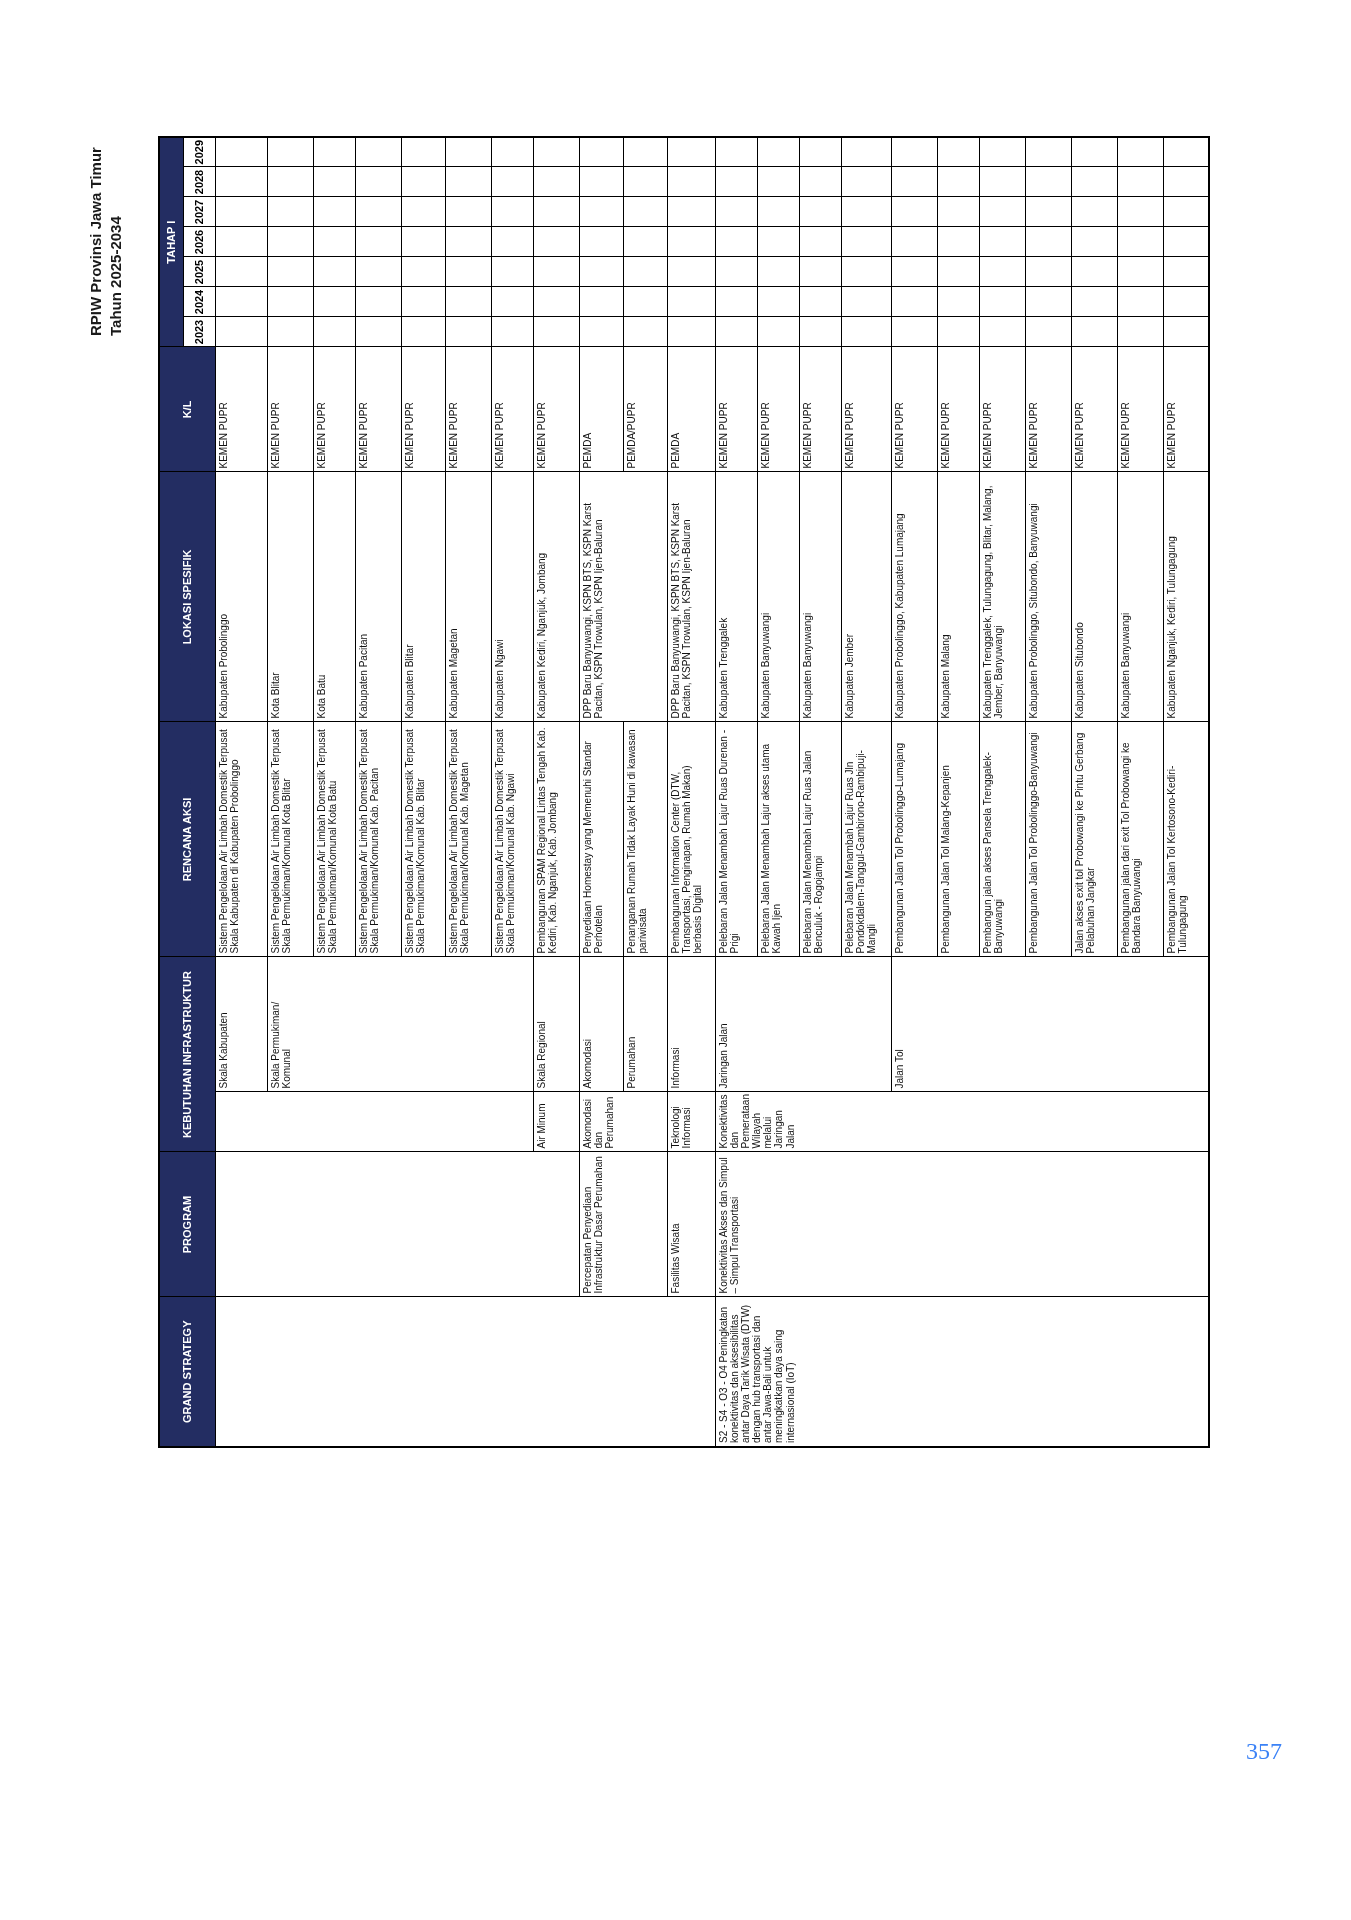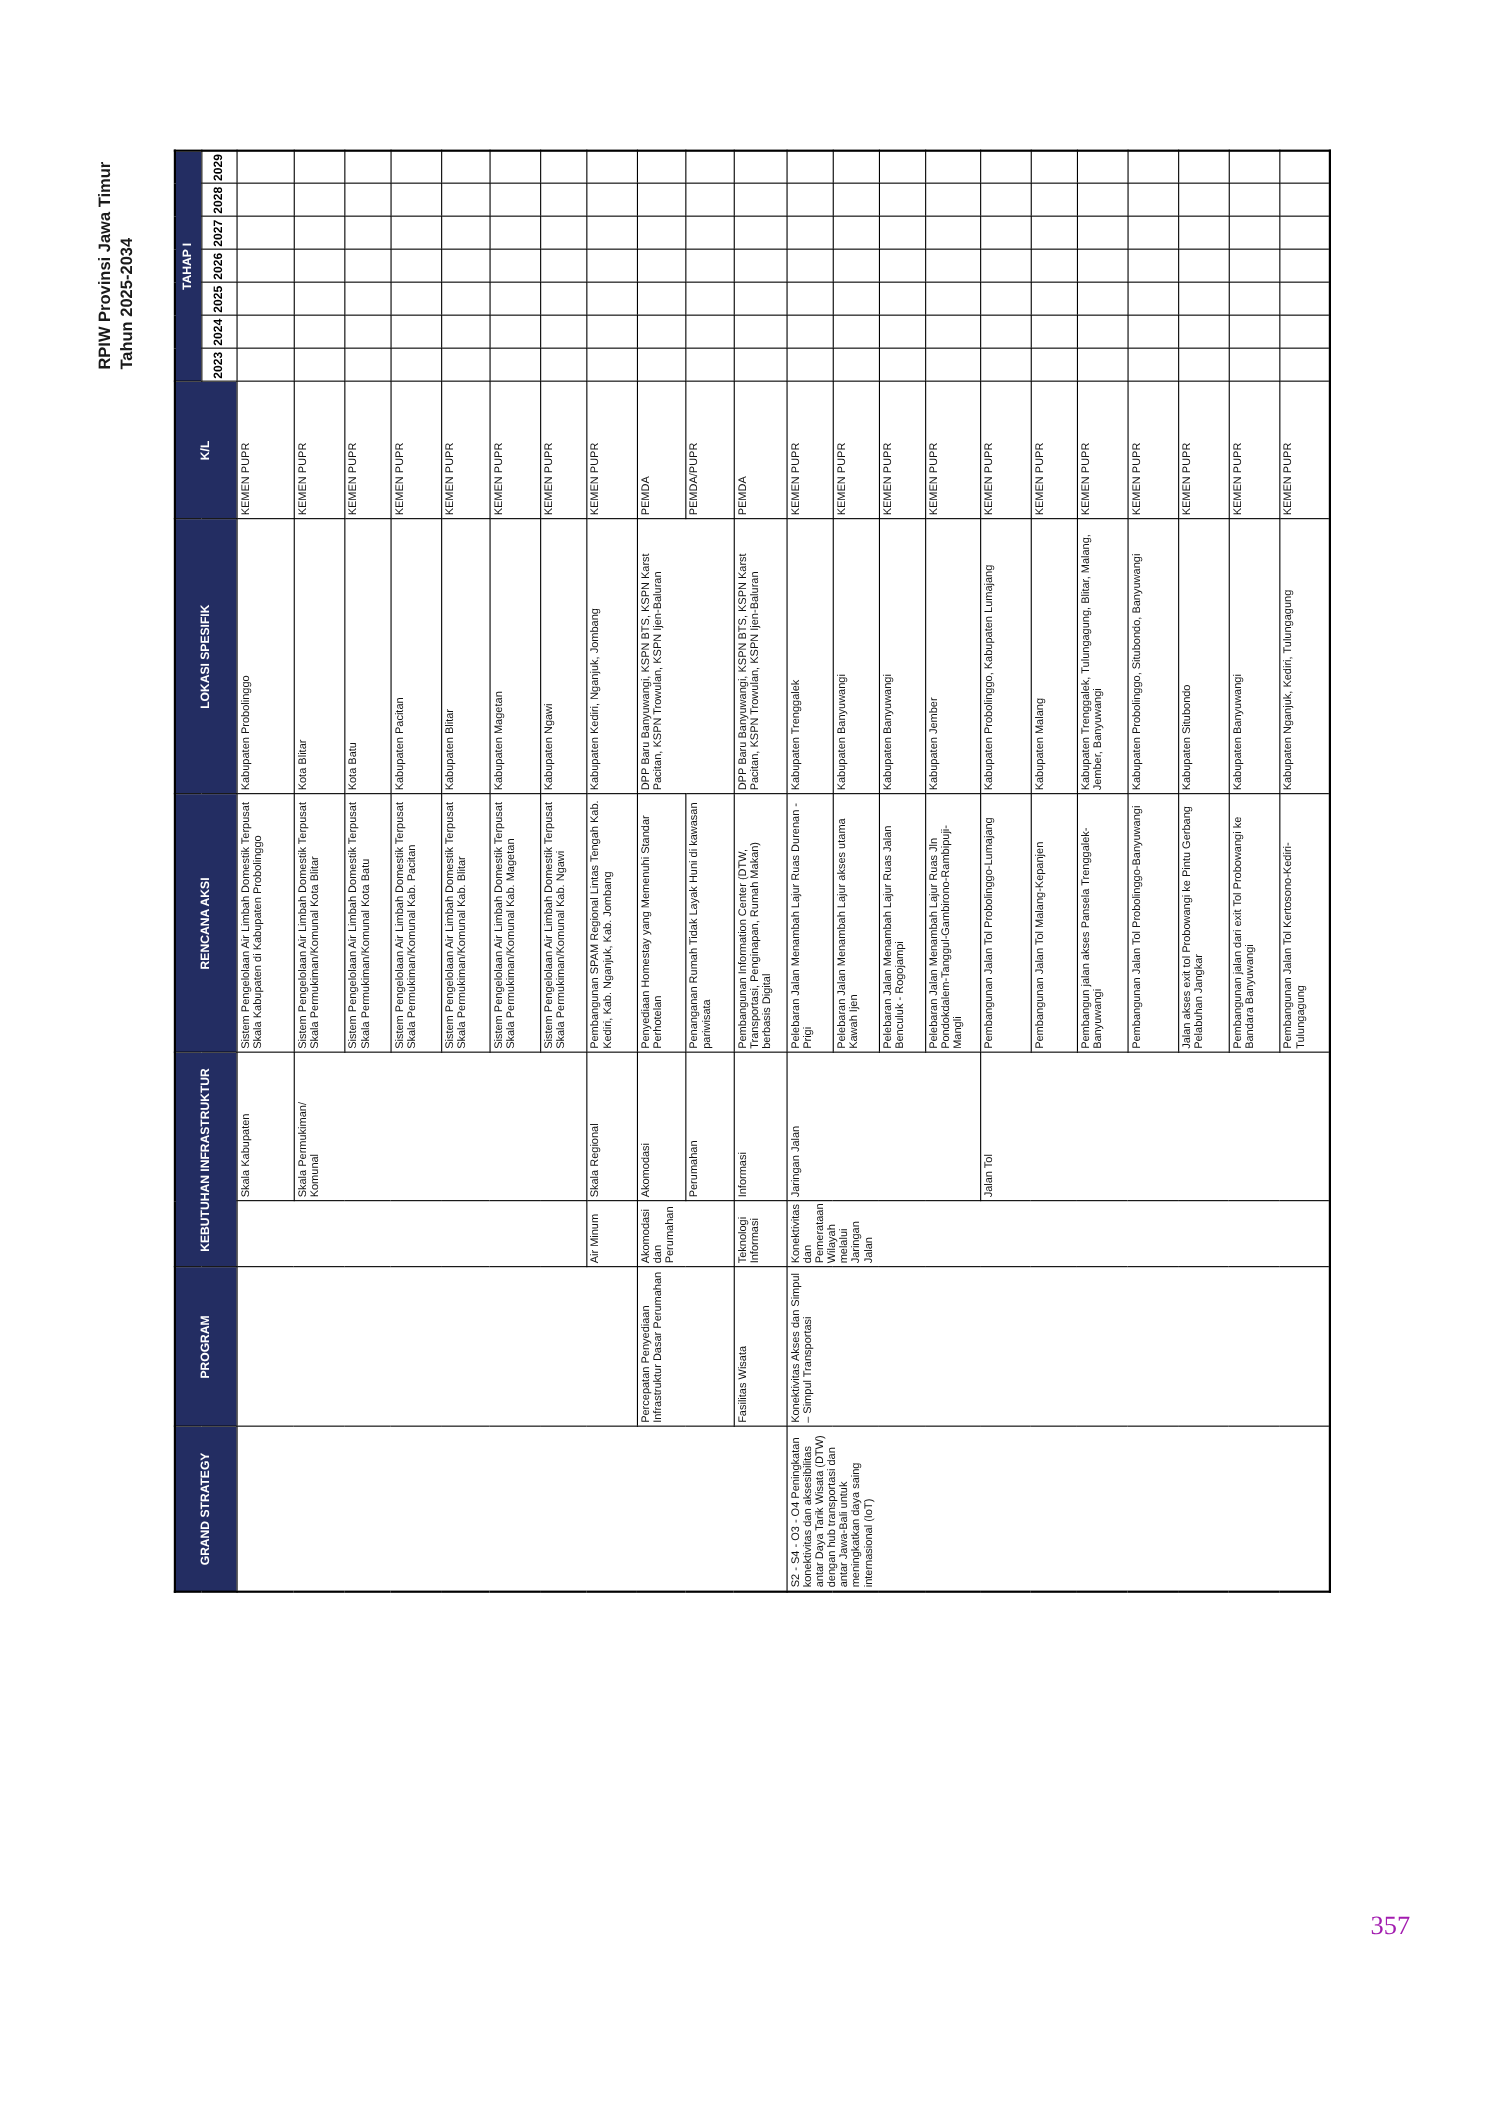--- a/index.html
+++ b/index.html
@@ -80,21 +80,21 @@
   td.shaded { background: #cdc6df; }
   tr.hrow1 { height: 24px; }
   tr.hrow2 { height: 32px; }
 
   .page-number {
     position: absolute;
     left: 1246px;
     top: 1738px;
     font-family: "Liberation Serif", serif;
     font-size: 24px;
-    color: #a21caf;
+    color: #3b82f6;
     text-align: right;
   }
 </style>
 </head>
 <body>
 
 <div class="side-title">
   <div>RPIW Provinsi Jawa Timur</div>
   <div>Tahun 2025-2034</div>
 </div>

